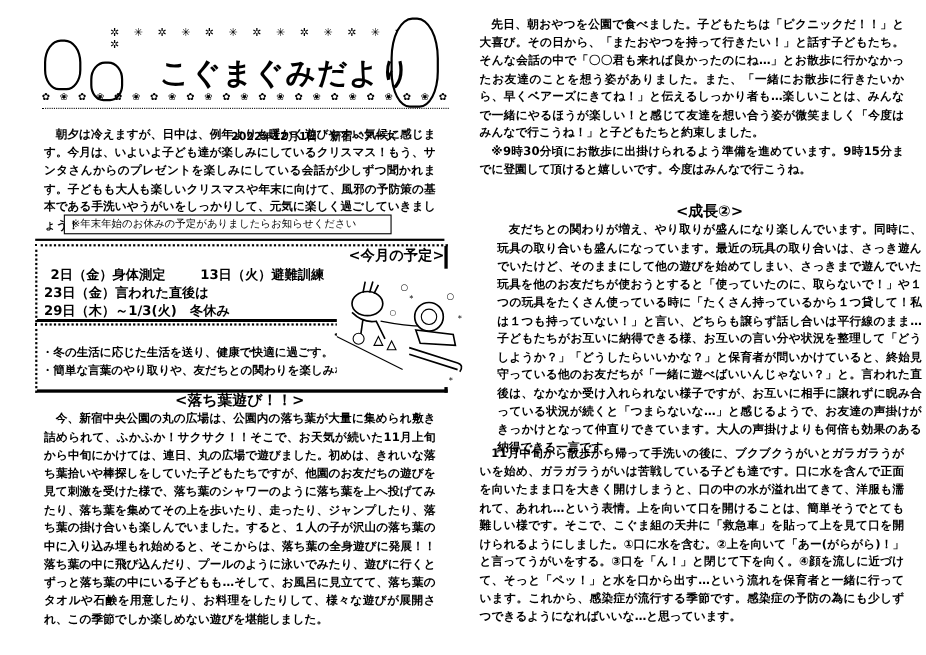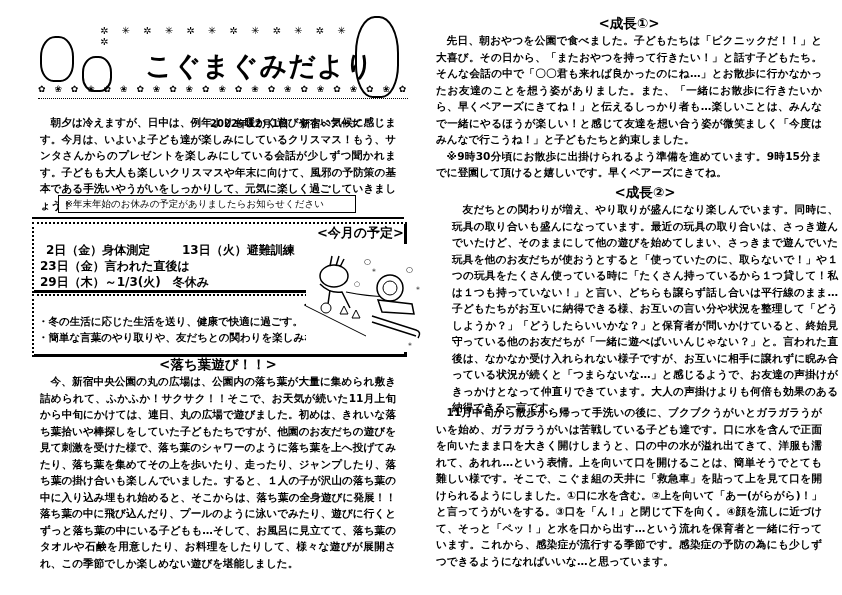--- a/index.html
+++ b/index.html
@@ -103,23 +103,22 @@
   <text x="48" y="42" font-size="7">○</text>
     <text x="100" y="104" font-size="8">＊</text>
 </svg>
 
 <div class="s1">
   <h2 class="sec-title">&lt;落ち葉遊び！！&gt;</h2>
   <p class="body-text indent">今、新宿中央公園の丸の広場は、公園内の落ち葉が大量に集められ敷き詰められて、ふかふか！サクサク！！そこで、お天気が続いた11月上旬から中旬にかけては、連日、丸の広場で遊びました。初めは、きれいな落ち葉拾いや棒探しをしていた子どもたちですが、他園のお友だちの遊びを見て刺激を受けた様で、落ち葉のシャワーのように落ち葉を上へ投げてみたり、落ち葉を集めてその上を歩いたり、走ったり、ジャンプしたり、落ち葉の掛け合いも楽しんでいました。すると、１人の子が沢山の落ち葉の中に入り込み埋もれ始めると、そこからは、落ち葉の全身遊びに発展！！落ち葉の中に飛び込んだり、プールのように泳いでみたり、遊びに行くとずっと落ち葉の中にいる子どもも…そして、お風呂に見立てて、落ち葉のタオルや石鹸を用意したり、お料理をしたりして、様々な遊びが展開され、この季節でしか楽しめない遊びを堪能しました。</p>
 </div>
 
 <div class="r1">
-  <h2 class="sec-title">&lt;成長①&gt;</h2>
   <p class="body-text indent">先日、朝おやつを公園で食べました。子どもたちは「ピクニックだ！！」と大喜び。その日から、「またおやつを持って行きたい！」と話す子どもたち。そんな会話の中で「〇〇君も来れば良かったのにね…」とお散歩に行かなかったお友達のことを想う姿がありました。また、「一緒にお散歩に行きたいから、早くベアーズにきてね！」と伝えるしっかり者も…楽しいことは、みんなで一緒にやるほうが楽しい！と感じて友達を想い合う姿が微笑ましく「今度はみんなで行こうね！」と子どもたちと約束しました。</p>
-  <p class="body-text indent">※9時30分頃にお散歩に出掛けられるよう準備を進めています。9時15分までに登園して頂けると嬉しいです。早くベアーズにきてね。</p>
+  <p class="body-text indent">※9時30分頃にお散歩に出掛けられるよう準備を進めています。9時15分までに登園して頂けると嬉しいです。今度はみんなで行こうね。</p>
 </div>
 
 <div class="r2">
   <h2 class="sec-title">&lt;成長②&gt;</h2>
   <p class="body-text indent">友だちとの関わりが増え、やり取りが盛んになり楽しんでいます。同時に、玩具の取り合いも盛んになっています。最近の玩具の取り合いは、さっき遊んでいたけど、そのままにして他の遊びを始めてしまい、さっきまで遊んでいた玩具を他のお友だちが使おうとすると「使っていたのに、取らないで！」や１つの玩具をたくさん使っている時に「たくさん持っているから１つ貸して！私は１つも持っていない！」と言い、どちらも譲らず話し合いは平行線のまま…子どもたちがお互いに納得できる様、お互いの言い分や状況を整理して「どうしようか？」「どうしたらいいかな？」と保育者が問いかけていると、終始見守っている他のお友だちが「一緒に遊べばいいんじゃない？」と。言われた直後は、なかなか受け入れられない様子ですが、お互いに相手に譲れずに睨み合っている状況が続くと「つまらないな…」と感じるようで、お友達の声掛けがきっかけとなって仲直りできています。大人の声掛けよりも何倍も効果のある納得できる一言です。</p>
 </div>
 
 <div class="r3">
   <p class="body-text indent">11月中旬から散歩から帰って手洗いの後に、ブクブクうがいとガラガラうがいを始め、ガラガラうがいは苦戦している子ども達です。口に水を含んで正面を向いたまま口を大きく開けしまうと、口の中の水が溢れ出てきて、洋服も濡れて、あれれ…という表情。上を向いて口を開けることは、簡単そうでとても難しい様です。そこで、こぐま組の天井に「救急車」を貼って上を見て口を開けられるようにしました。①口に水を含む。②上を向いて「あー(がらがら)！」と言ってうがいをする。③口を「ん！」と閉じて下を向く。④顔を流しに近づけて、そっと「ペッ！」と水を口から出す…という流れを保育者と一緒に行っています。これから、感染症が流行する季節です。感染症の予防の為にも少しずつできるようになればいいな…と思っています。</p>
 </div>

